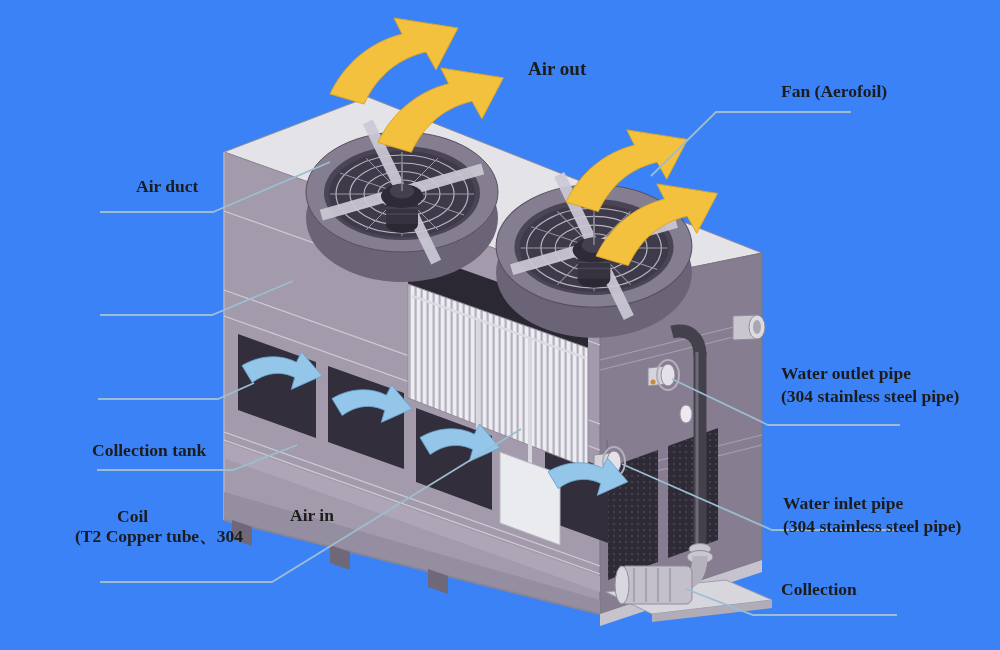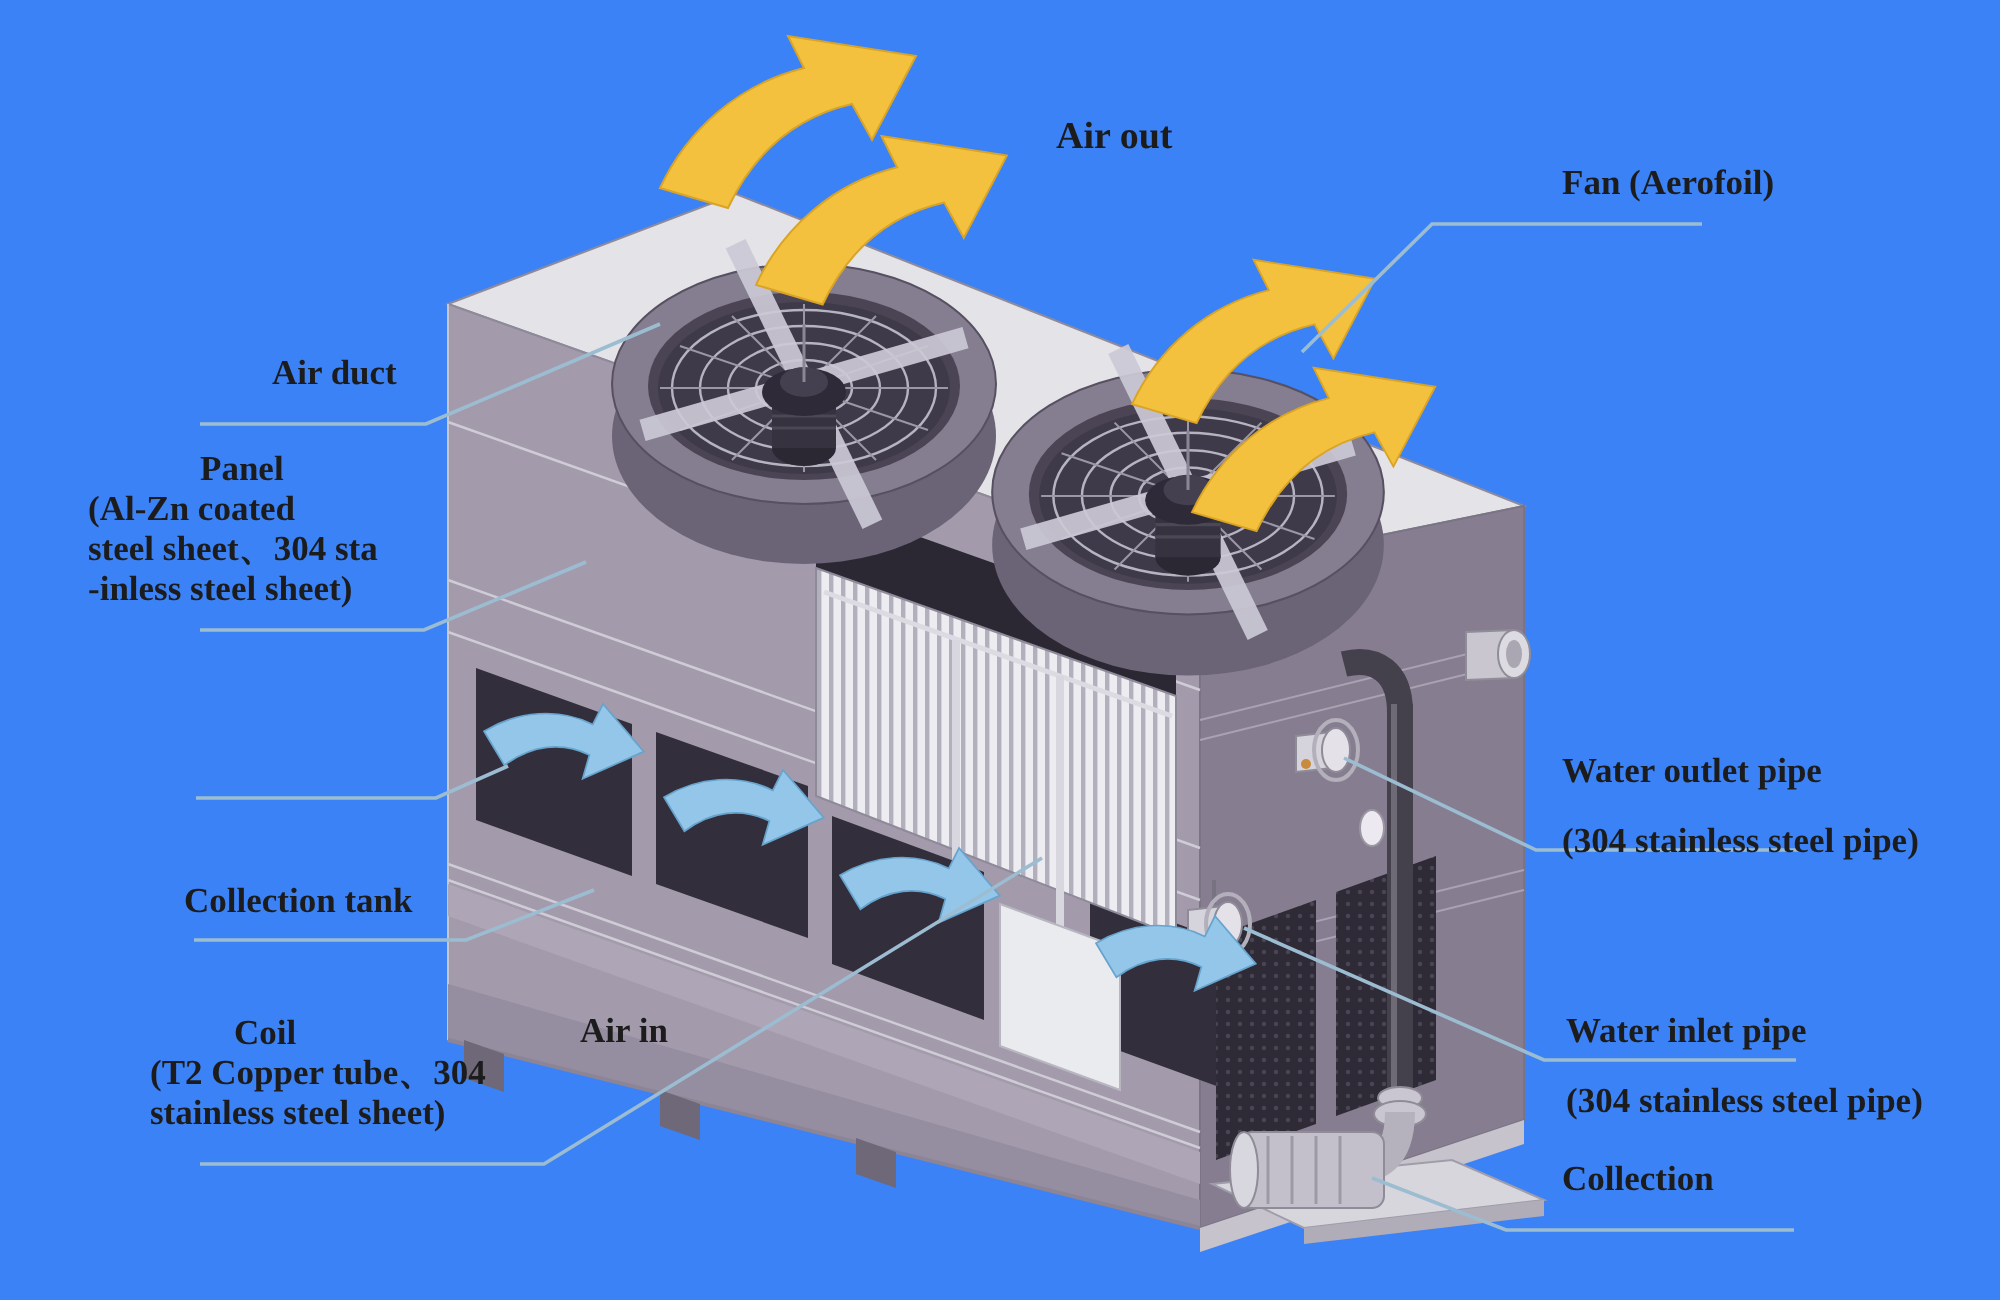--- a/index.html
+++ b/index.html
@@ -11,21 +11,21 @@
   }
   html,body{margin:0;padding:0;background:#ffffff;}
   #stage{position:relative;width:1000px;height:650px;background:#3b82f6;overflow:hidden;
          font-family:"Liberation Serif","DejaVu Serif",serif;}
   #art{position:absolute;left:0;top:0;}
   .lbl{position:absolute;font-weight:bold;font-size:17.5px;line-height:21px;color:var(--text);white-space:nowrap;}
   .lbl .ind1{margin-left:56px;}
   .lbl .ind2{margin-left:42px;}
   .ctr{text-align:center;}
   .lh20 div{line-height:20px;}
-  .lh23 div{line-height:23px;margin-top:12px;}
+  .lh23 div{line-height:23px;}
   .f-top{fill:var(--top-face);stroke:#8f8a99;stroke-width:1;}
   .f-front{fill:var(--front-face);stroke:#8f8a99;stroke-width:1;}
   .f-right{fill:var(--right-face);stroke:#7a7484;stroke-width:1;}
   .seam{stroke:#cfccd6;stroke-width:1.2;}
   .seam-r{stroke:#a9a2b2;stroke-width:1;}
   .win{fill:var(--grille-dark);}
   .yarrow{fill:var(--yellow-arrow);stroke:var(--yellow-arrow-edge);stroke-width:1;}
   .barrow{fill:var(--blue-arrow);stroke:var(--blue-arrow-edge);stroke-width:1;}
   .leader{stroke:var(--leader-line);stroke-width:1.8;fill:none;}
 </style>
@@ -215,34 +215,27 @@
     <polyline class="leader" points="897,615 753,615 686,589"></polyline>
   </g>
 </svg>
 
   <div class="lbl" style="left:528px;top:58px;font-size:19px;">Air out</div>
 
   <div class="lbl" style="left:733px;top:81px;margin-left:48px;">Fan (Aerofoil)</div>
 
   <div class="lbl" style="left:136px;top:176px;">Air duct</div>
 
-  <div class="lbl lh20" style="left:44px;top:224px;">
-    <div class="ind1">Panel</div>
-    <div>(Al-Zn coated</div>
-    <div>steel sheet、304 sta</div>
-    <div>-inless steel sheet)</div>
-  </div>
 
 
   <div class="lbl" style="left:92px;top:440px;">Collection tank</div>
 
   <div class="lbl lh20" style="left:75px;top:506px;">
     <div class="ind2">Coil</div>
     <div>(T2 Copper tube、304</div>
-    <div>stainless steel sheet)</div>
   </div>
 
   <div class="lbl" style="left:290px;top:505px;">Air in</div>
 
   <div class="lbl lh23" style="left:781px;top:362px;">
     <div>Water outlet pipe</div>
     <div>(304 stainless steel pipe)</div>
   </div>
 
   <div class="lbl lh23" style="left:783px;top:492px;">

